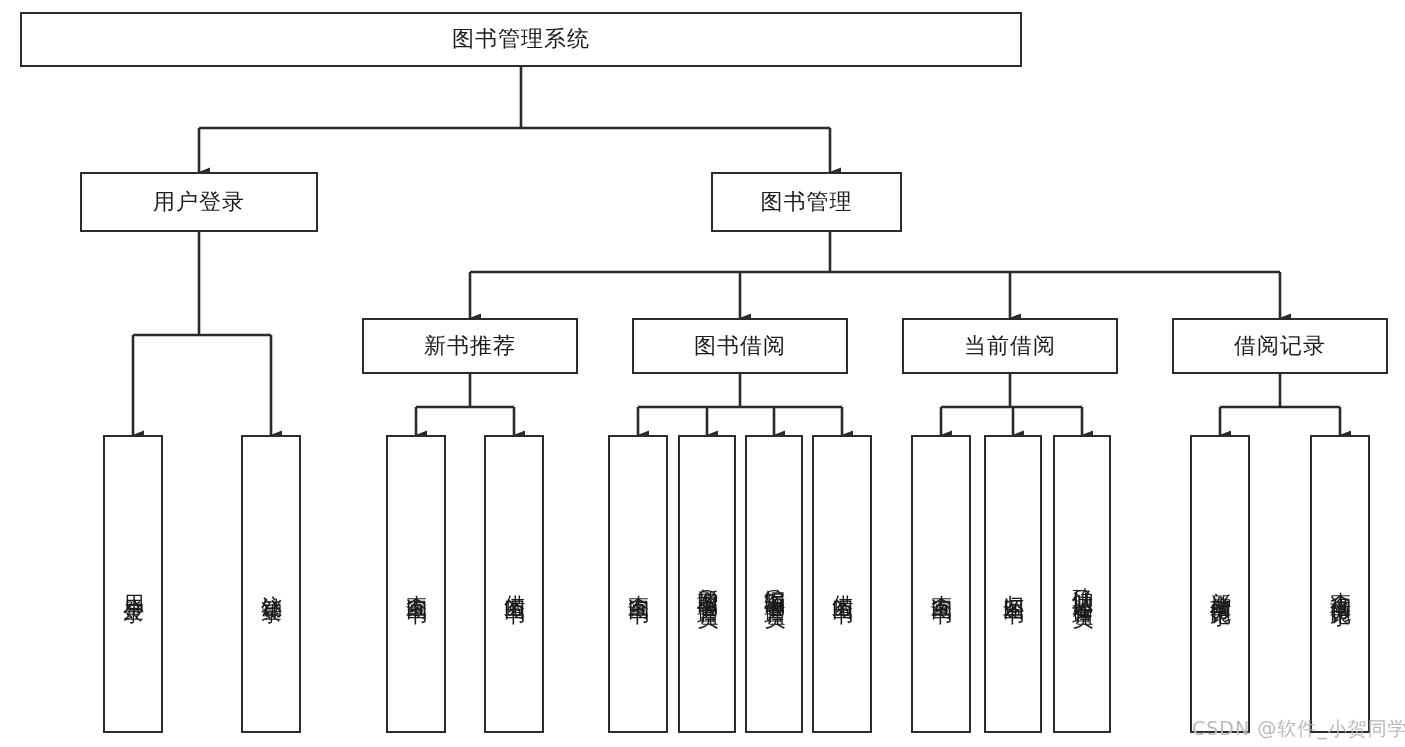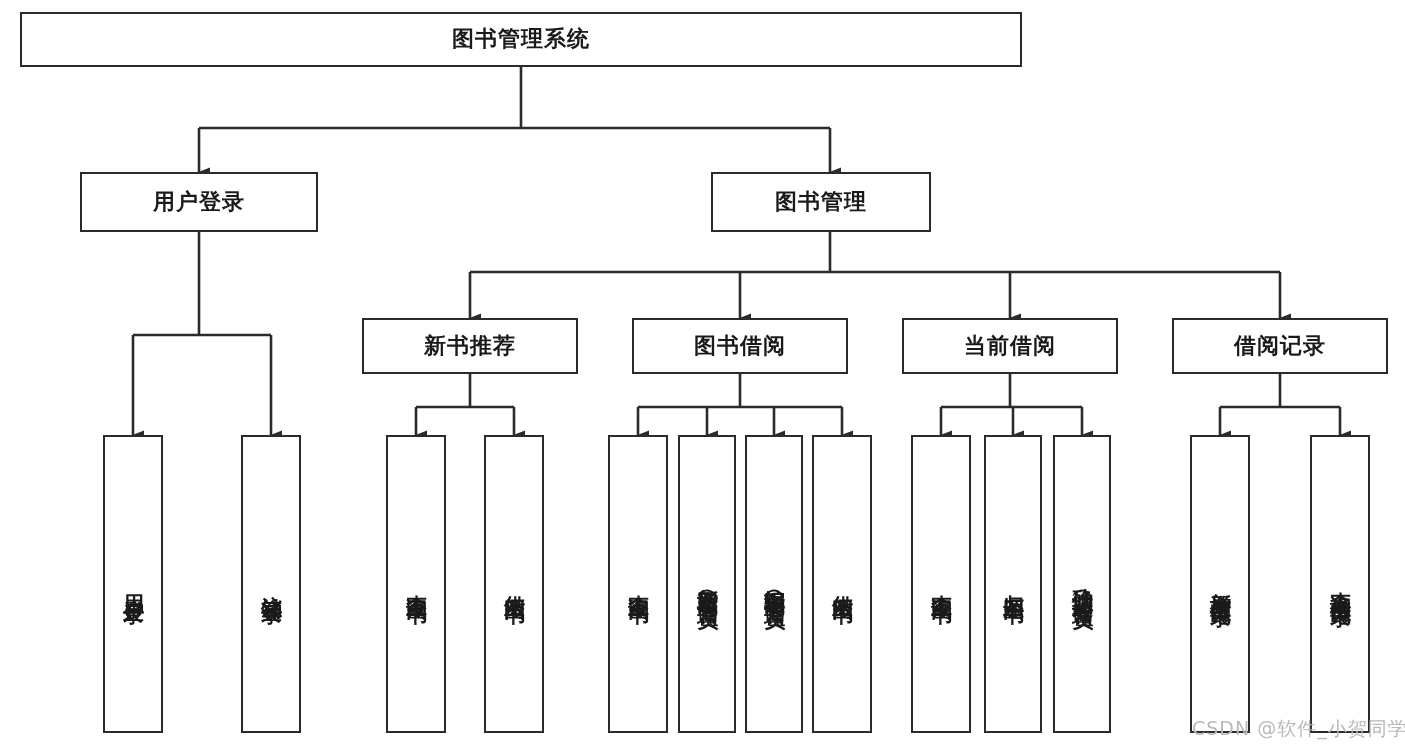--- a/index.html
+++ b/index.html
@@ -28,21 +28,20 @@
   }
   .node {
     position: absolute;
     box-sizing: border-box;
     background: #ffffff;
     border: 2px solid #2b2b2b;
     display: flex;
     align-items: center;
     justify-content: center;
     color: #1a1a1a;
-    font-weight: bold;
   }
   .node-h {
     
   }
   .node-h .node-label {
     font-size: 22px;
     line-height: 1.1;
     letter-spacing: 1px;
     white-space: nowrap;
   }
@@ -115,21 +114,21 @@
       </g>
   </svg>
 
   <div class="node node-h" style="left: 20px; top: 12px; width: 1002px; height: 55px; border-color: rgb(43, 43, 43); background: rgb(255, 255, 255); color: rgb(26, 26, 26);">
     <span class="node-label">图书管理系统</span>
   </div>
 
   <div class="node node-h" style="left: 80px; top: 172px; width: 238px; height: 60px; border-color: rgb(43, 43, 43); background: rgb(255, 255, 255); color: rgb(26, 26, 26);">
     <span class="node-label">用户登录</span>
   </div>
-  <div class="node node-h" style="left: 711px; top: 172px; width: 220px; height: 60px; border-color: rgb(43, 43, 43); background: rgb(255, 255, 255); color: rgb(26, 26, 26); align-items: center;">
+  <div class="node node-h" style="left: 711px; top: 172px; width: 191px; height: 60px; border-color: rgb(43, 43, 43); background: rgb(255, 255, 255); color: rgb(26, 26, 26); align-items: center;">
     <span class="node-label">图书管理</span>
   </div>
 
   <div class="node node-h" style="left: 632px; top: 318px; width: 216px; height: 56px; border-color: rgb(43, 43, 43); background: rgb(255, 255, 255); color: rgb(26, 26, 26);">
     <span class="node-label">图书借阅</span>
   </div>
   <div class="node node-h" style="left: 362px; top: 318px; width: 216px; height: 56px; border-color: rgb(43, 43, 43); background: rgb(255, 255, 255); color: rgb(26, 26, 26);">
     <span class="node-label">新书推荐</span>
   </div>
   <div class="node node-h" style="left: 902px; top: 318px; width: 216px; height: 56px; border-color: rgb(43, 43, 43); background: rgb(255, 255, 255); color: rgb(26, 26, 26);">

